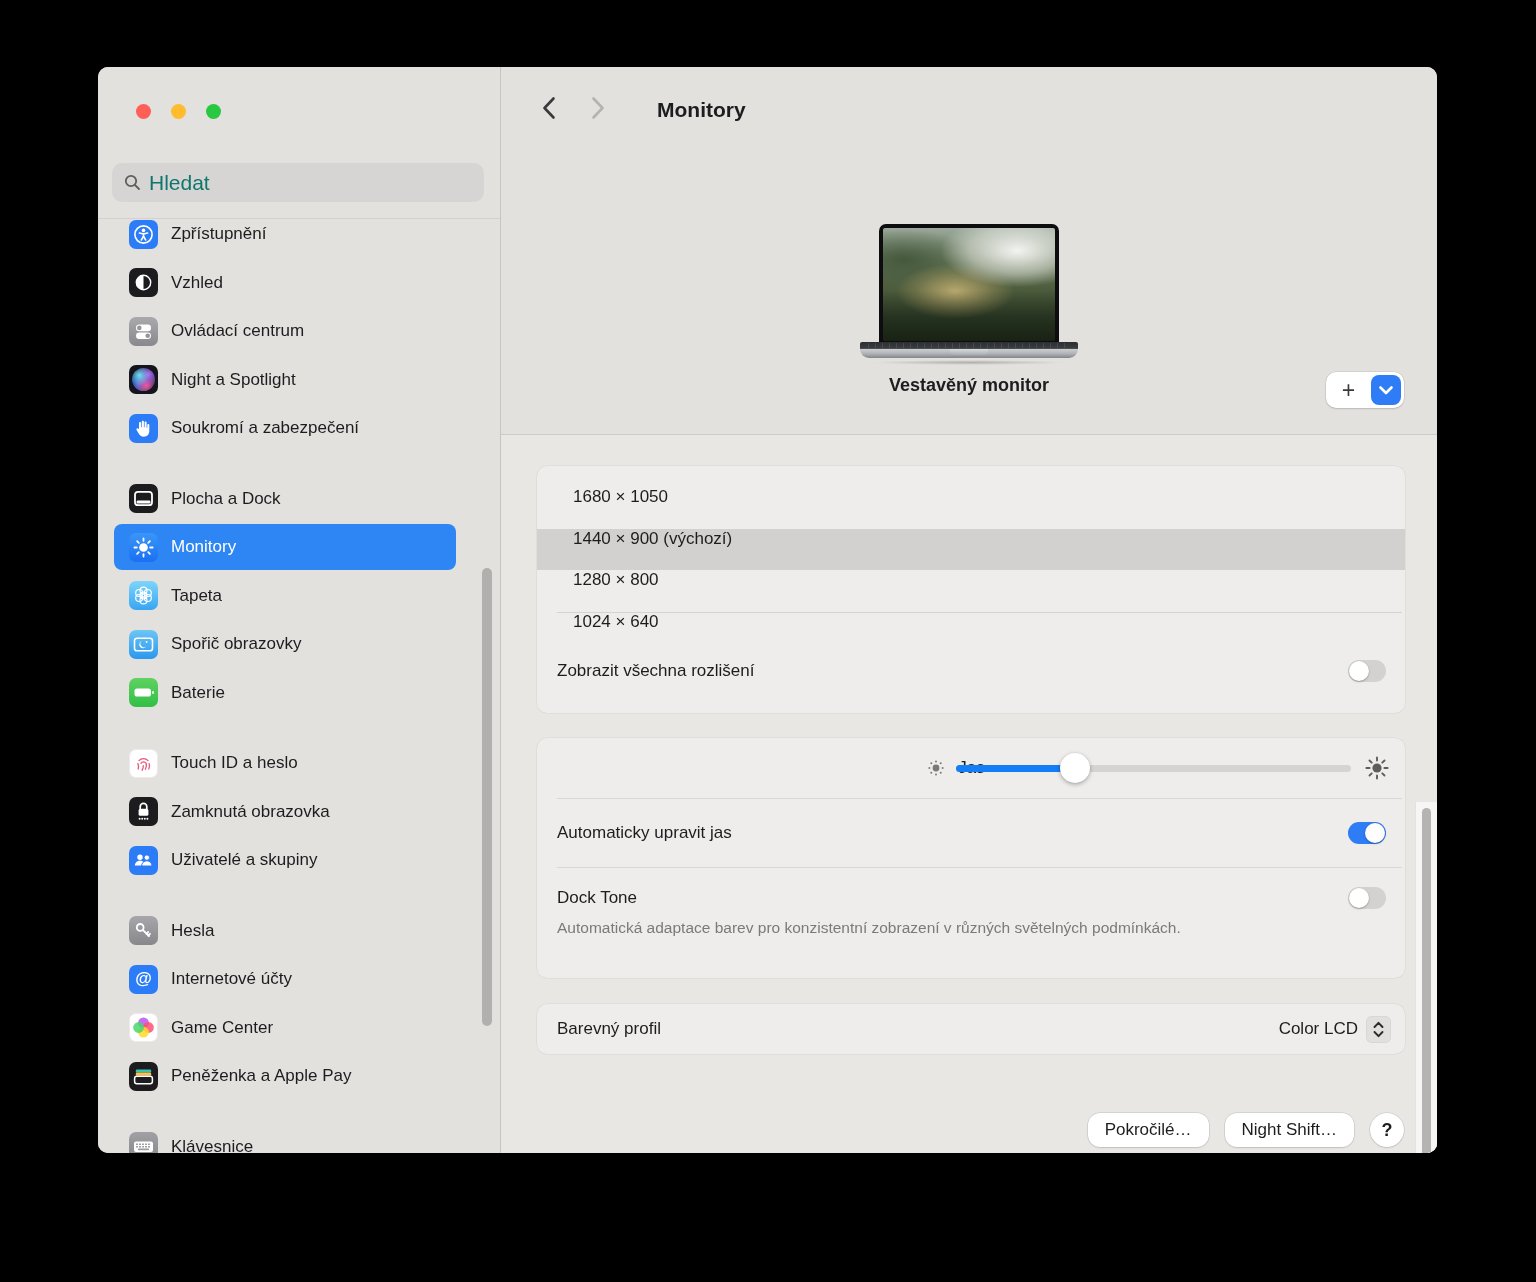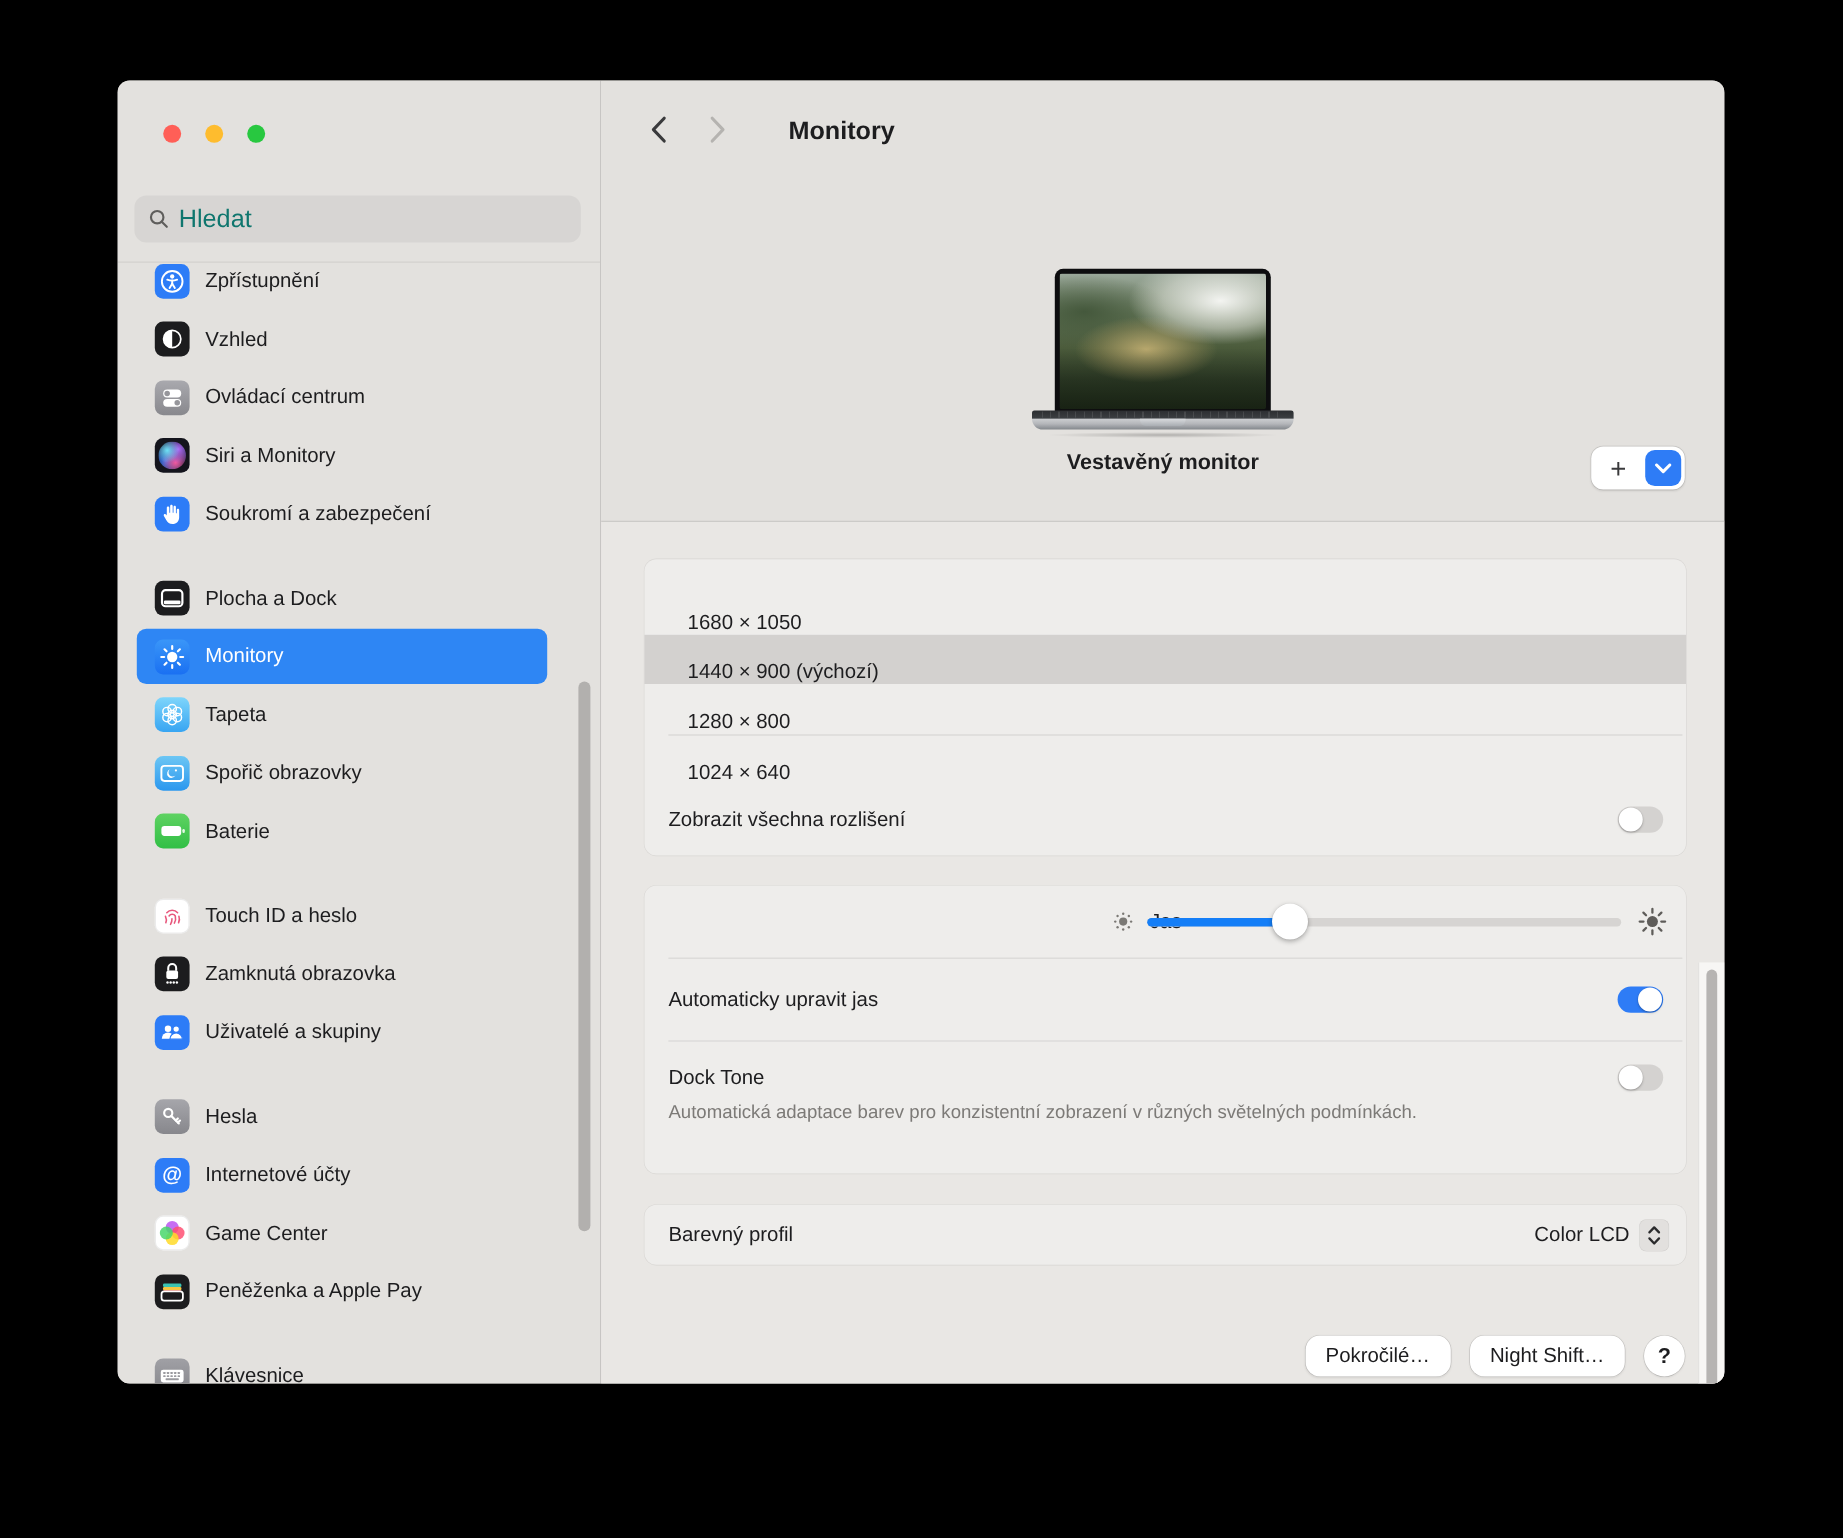--- a/index.html
+++ b/index.html
@@ -102,21 +102,21 @@
     display:flex; align-items:center; justify-content:center; }
 
   .scroll-area { position:absolute; left:0; right:0; top:367px; bottom:0; background:#e9e7e4;
     border-top:1px solid rgba(0,0,0,.12); }
   .card { position:absolute; left:36px; width:868px; background:#eeedeb; border-radius:10px;
     box-shadow:0 0 0 .5px rgba(0,0,0,.07); }
   .card-res { top:31px; height:247px; }
   .card-bri { top:303px; height:240px; }
   .card-prof { top:569px; height:50px; }
 
-  .res-row { position:absolute; left:0; width:100%; height:41.5px; display:flex; align-items:flex-end;
+  .res-row { position:absolute; left:0; width:100%; height:41.5px; display:flex; align-items:flex-start;
     padding-left:36px; font-size:17px; color:#1d1d1f; }
   .res-row.sel { background:#d3d1cf; }
   .res-div { position:absolute; left:20px; right:3px; height:1px; background:rgba(0,0,0,.10); }
 
   .row-line { position:absolute; left:0; width:100%; display:flex; align-items:center;
     padding:0 19px 0 20px; font-size:17px; color:#1d1d1f; }
   .row-line .grow { flex:1; }
   .card-divider { position:absolute; left:20px; right:3px; height:1px; background:rgba(0,0,0,.09); }
 
   .toggle { width:38px; height:22px; border-radius:11px; background:#d4d2d0; position:relative; flex:none; }
@@ -207,21 +207,21 @@
                   <rect x="7" y="15.4" width="15" height="6.6" rx="3.3" fill="#fff"></rect>
                   <circle cx="18.7" cy="18.7" r="2.3" fill="#96969b"></circle>
                 </svg>
             </span>
             <span class="lbl">Ovládací centrum</span>
           </div>
           <div class="side-row">
             <span class="ic ic-siri">
                 <span class="siri-orb"></span>
               </span>
-            <span class="lbl">Siri a Monitory</span>
+            <span class="lbl">Night a Spotlight</span>
           </div>
           <div class="side-row">
             <span class="ic ic-privacy">
               <svg width="29" height="29" viewBox="0 0 29 29">
                   <path fill="#fff" d="M10 14.6 V9.2 c0-1.5 2.1-1.5 2.1 0 v4.1 h.7 V7.8 c0-1.5 2.1-1.5 2.1 0 v5.5 h.7 V8.6 c0-1.4 2-1.4 2 0 v5.1 h.7 v-2.6 c0-1.4 2-1.4 2 0 v5.9 c0 3.5-2.3 5.7-5.5 5.7 c-2.7 0-4-1-5.3-3.4 l-1.9-3.4 c-.7-1.2.9-2.2 1.8-1.1 l.6.7 z"></path>
                 </svg>
             </span>
             <span class="lbl">Soukromí a zabezpečení</span>
           </div>
         </div>
@@ -457,21 +457,21 @@
         <div class="res-row sel" style="top:62.5px;">
           <span>1440 × 900 (výchozí)</span>
         </div>
         <div class="res-row" style="top:104px;">
           <span>1280 × 800</span>
         </div>
         <div class="res-div" style="top:145.5px;"></div>
         <div class="res-row" style="top:146px;">
           <span>1024 × 640</span>
         </div>
-        <div class="row-line" style="top:187px; height:60px;gap:21px;">
+        <div class="row-line" style="top:175px; height:60px;gap:21px;">
           <span>Zobrazit všechna rozlišení</span>
           <span class="grow"></span>
           <span class="toggle">
               <span class="knob"></span>
             </span>
         </div>
       </div>
 
       <div class="card card-bri">
         <div class="row-line" style="top:0; height:60px;justify-content:center;">

